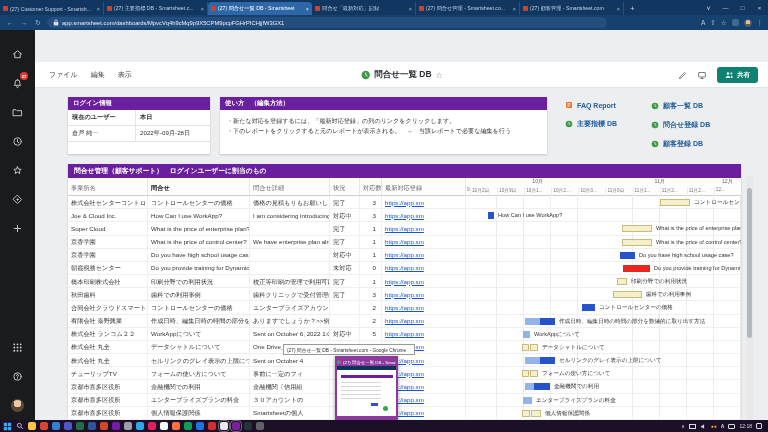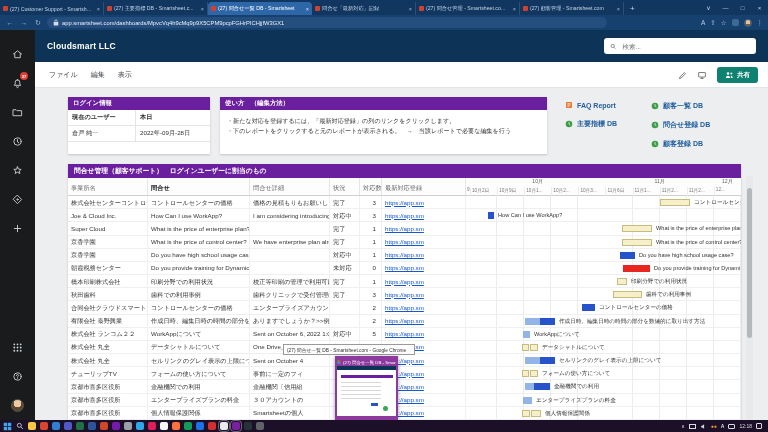--- a/index.html
+++ b/index.html
@@ -232,37 +232,35 @@
           <circle cx="12" cy="12" r="8"></circle>
           <path d="M9.8 9.8a2.3 2.3 0 1 1 3.4 2c-.9.5-1.2 1-1.2 1.9"></path>
           <path d="M12 16.8v.1"></path>
         </svg>
       </div>
       <div class="ric">
         <div class="railavatar"></div>
       </div>
     </div>
 
-  <div class="appheader">
-    <span class="orgname">Cloudsmart LLC</span>
-    <div class="searchbox">
-      <svg width="7" height="7" viewBox="0 0 24 24" fill="none" stroke="#777" stroke-width="3">
-          <circle cx="10" cy="10" r="6"></circle>
-          <path d="M15 15l5 5"></path>
-        </svg>
-      <input placeholder="検索..." style="">
-    </div>
-  </div>
 
   <div class="menubar">
     <div class="menus">
         <div>ファイル</div>
         <div>編集</div>
         <div>表示</div>
       </div>
+    <div class="doccenter">
+      <svg width="10" height="10" viewBox="0 0 24 24">
+          <circle cx="12" cy="12" r="10" fill="#3f9c49"></circle>
+          <path d="M12 6v6l4 3" stroke="#fff" stroke-width="2" fill="none"></path>
+        </svg>
+      <span class="doctitle">問合せ一覧 DB</span>
+      <span class="docstar">☆</span>
+    </div>
     <div class="menuicons">
       <svg width="9" height="9" viewBox="0 0 24 24" fill="none" stroke="#555" stroke-width="2">
           <path d="M4 20l1-4L17 4l3 3L8 19z"></path>
         </svg>
       <svg width="10" height="9" viewBox="0 0 24 24" fill="none" stroke="#555" stroke-width="2">
           <rect x="3" y="4" width="18" height="12" rx="1"></rect>
           <path d="M12 16v4M8 20h8"></path>
         </svg>
       <div class="sharebtn" style="background: rgb(14, 129, 112);">
         <svg width="9" height="8" viewBox="0 0 24 20" fill="#fff">

